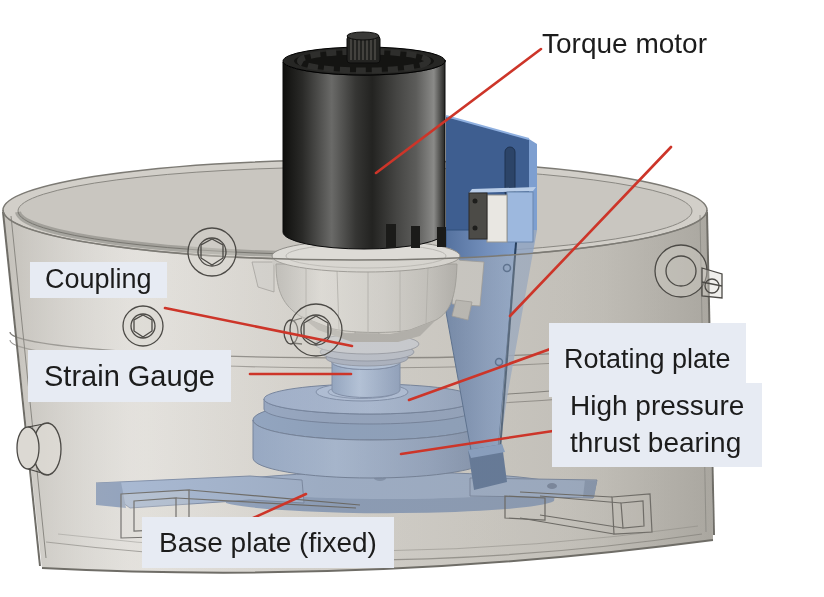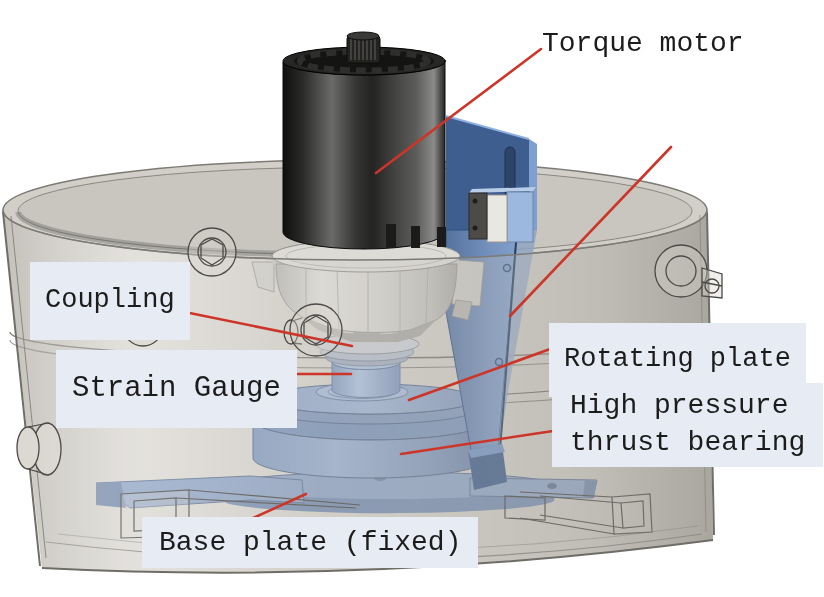--- a/index.html
+++ b/index.html
@@ -1,17 +1,17 @@
 <!DOCTYPE html>
 <html style="--background: #ffffff; --leader-line: #cd3529; --label-background: #e7ebf3; --label-text: #1c1c1c; --part-blue-light: #9db8de; --part-blue: #8ba3c7; --part-blue-dark: #3e5e90; --motor-dark: #1d1d1b; --vessel-gray: #cfccc6;"><head>
 <meta charset="utf-8">
 <style>
   html,body{margin:0;padding:0;background:#fff;}
   .stage{position:relative;width:824px;height:597px;background:var(--background,#ffffff);
-         overflow:hidden;font-family:Liberation Mono, monospace;}
+         overflow:hidden;font-family:Liberation Sans, sans-serif;}
   .stage svg{position:absolute;left:0;top:0;}
   .label{position:absolute;color:var(--label-text,#1c1c1c);white-space:pre-line;
          line-height:1.25;font-weight:400;}
   .boxed{background:var(--label-background,#e7ebf3);}
   .leader{stroke:var(--leader-line,#cd3529);stroke-width:2.6;stroke-linecap:round;fill:none;}
   .wf{stroke:#4c4a46;stroke-width:1.3;fill:rgba(216,213,206,0.38);}
   .wfl{stroke:#44423e;stroke-width:1.2;fill:none;}
 </style>
 </head>
 <body>
@@ -258,19 +258,19 @@
     <line class="leader" x1="671" y1="147" x2="510" y2="316"></line>
     <line class="leader" x1="165" y1="308" x2="352" y2="346"></line>
     <line class="leader" x1="250" y1="374" x2="351" y2="374"></line>
     <line class="leader" x1="553" y1="348" x2="409" y2="400"></line>
     <line class="leader" x1="553" y1="431" x2="401" y2="454"></line>
     <line class="leader" x1="251" y1="519" x2="306" y2="494"></line>
   </g>
 </svg>
 
 <div class="label" style="left:542px;top:26px;font-size:28px;">Torque motor</div>
-<div class="label boxed" style="left:30px;top:262px;font-size:27px;padding:22px 15px;">Coupling</div>
-<div class="label boxed" style="left:28px;top:350px;font-size:29px;padding:21px 16px;margin-left:28px;">Strain Gauge</div>
+<div class="label boxed" style="left:30px;top:262px;font-size:27px;padding:1px 15px;">Coupling</div>
+<div class="label boxed" style="left:28px;top:350px;font-size:29px;padding:8px 16px;">Strain Gauge</div>
 <div class="label boxed" style="left:549px;top:323px;font-size:27px;padding:20px 15px;">Rotating plate</div>
 <div class="label boxed" style="left:552px;top:383px;font-size:28px;padding:5px 18px;line-height:1.32;">High pressure
 thrust bearing</div>
 <div class="label boxed" style="left:142px;top:517px;font-size:28px;padding:8px 17px;">Base plate (fixed)</div>
 </div>
 
 </body></html>

